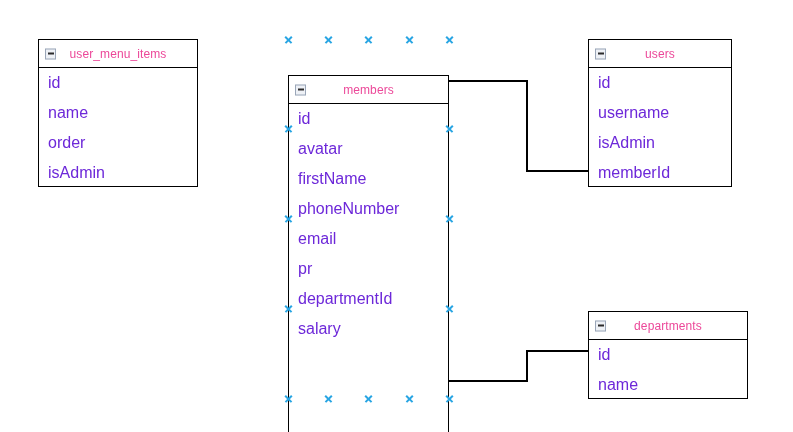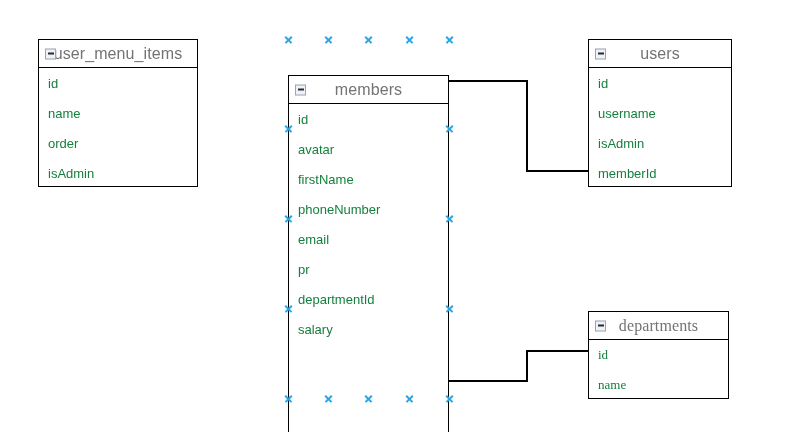--- a/index.html
+++ b/index.html
@@ -54,22 +54,22 @@
     height: 28px;
     border-bottom: 1.3px solid #000000;
     display: flex;
     align-items: center;
     justify-content: center;
     box-sizing: border-box;
     background: #ffffff;
   }
 
   .entity-title {
-    font-size: 16px;
-    color: #737373;
+    font-size: 12px;
+    color: #ec4899;
     line-height: 1;
     letter-spacing: 0.1px;
     white-space: nowrap;
   }
 
   
   .collapse-icon {
     position: absolute;
     left: 6px;
     top: 50%;
@@ -96,22 +96,22 @@
   .entity-body {
     padding: 0;
   }
 
   .attr-row {
     height: 30px;
     display: flex;
     align-items: center;
     padding-left: 9px;
     box-sizing: border-box;
-    font-size: 13px;
-    color: #15803d;
+    font-size: 16px;
+    color: #6d28d9;
     white-space: nowrap;
   }
 
   
   .selection-layer {
     position: absolute;
     pointer-events: none;
   }
   .handle {
     position: absolute;
@@ -179,21 +179,21 @@
       <span class="entity-title">users</span>
     </div>
     <div class="entity-body">
       <div class="attr-row">id</div>
       <div class="attr-row">username</div>
       <div class="attr-row">isAdmin</div>
       <div class="attr-row">memberId</div>
     </div>
   </div>
 
-  <div class="entity" style="left:588px; top:311px; width:141px; height:88px;font-family:Liberation Serif, serif;">
+  <div class="entity" style="left:588px; top:311px; width:160px; height:88px;">
     <div class="entity-header">
       <span class="collapse-icon"></span>
       <span class="entity-title">departments</span>
     </div>
     <div class="entity-body">
       <div class="attr-row">id</div>
       <div class="attr-row">name</div>
     </div>
   </div>
 

